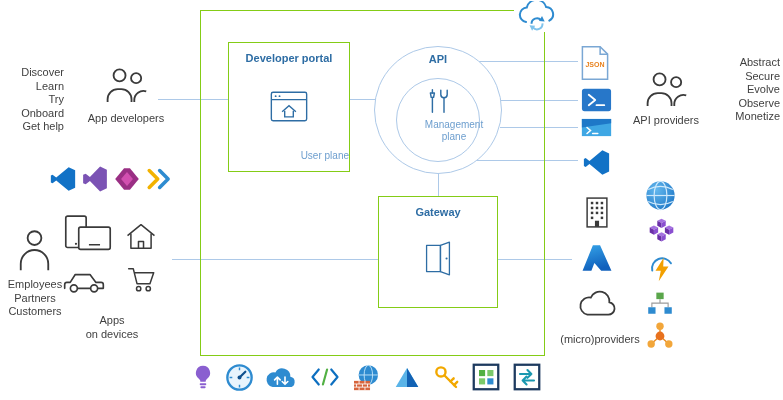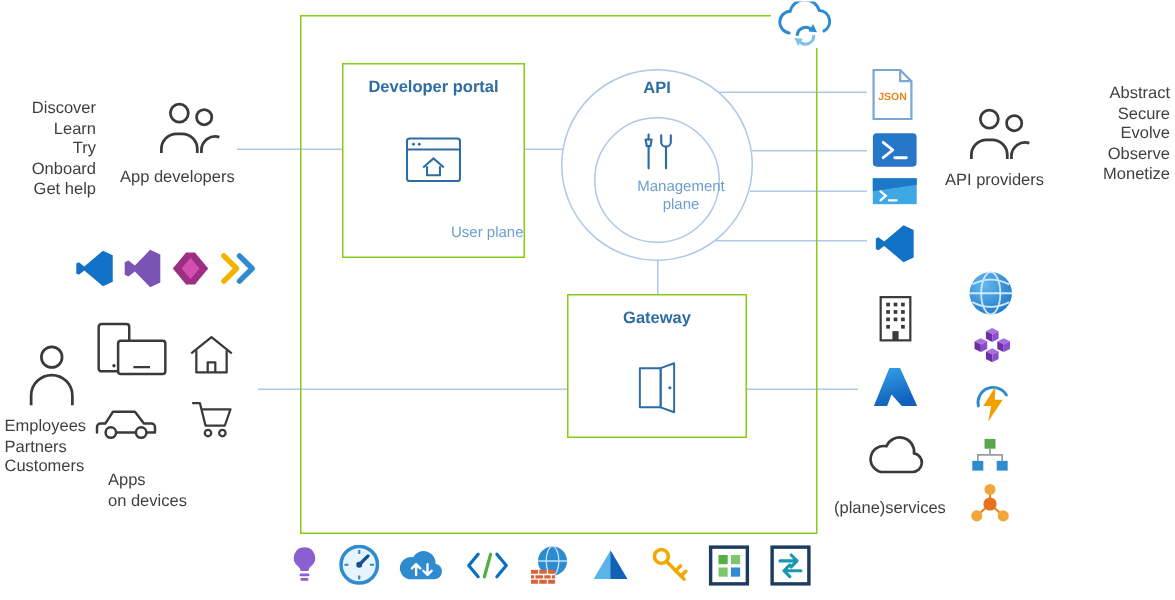--- a/index.html
+++ b/index.html
@@ -7,21 +7,21 @@
          font-family:"Liberation Sans",sans-serif;color:#3f3f3f;}
   .abs{position:absolute;}
   .hline{position:absolute;height:1px;background:#adc9e8;}
   .vline{position:absolute;width:1px;background:#adc9e8;}
   .box{position:absolute;border:1px solid #84cc16;background:#fff;box-sizing:border-box;}
   .circle{position:absolute;border:1px solid #adc9e8;border-radius:50%;background:#fff;box-sizing:border-box;}
   .box-title{font-size:11px;font-weight:bold;color:#2e6da4;text-align:center;padding-top:9px;}
   .plane{position:absolute;left:0;right:0;bottom:10px;font-size:10px;color:#6d9ece;text-align:right;}
   .plane-text{font-size:10px;color:#6d9ece;text-align:center;line-height:12px;margin-left:16px;}
   .gray-text{font-size:11px;color:#3f3f3f;line-height:13.5px;}
-  .caption{position:absolute;font-size:11px;color:#3f3f3f;line-height:13.5px;}
+  .caption{position:absolute;font-size:11px;color:#3f3f3f;text-align:center;line-height:13.5px;}
   .iconwrap{position:absolute;display:flex;align-items:center;justify-content:center;}
 </style>
 </head>
 <body>
 
 <div class="stage">
 
   <div class="hline" style="left:158px;top:99px;width:70px"></div>
   <div class="hline" style="left:350px;top:99px;width:26px"></div>
   <div class="vline" style="left:438px;top:174px;height:22px"></div>
@@ -71,21 +71,21 @@
         <path d="M8 2 v4"></path>
         <path d="M5.5 6 h5 l-1 5.5 h-3 z"></path>
         <path d="M8 11.5 v18.5"></path>
         <path d="M18.5 2.5 v5.5 a4 4 0 0 0 8 0 V2.5"></path>
         <path d="M22.5 12 v18"></path>
       </g>
     </svg>
   </div>
   <div class="abs plane-text" style="left:402px;top:119px;width:72px">Management plane</div>
 
-  <div class="box" style="left:378px;top:196px;width:120px;height:96px">
+  <div class="box" style="left:378px;top:196px;width:120px;height:112px">
     <div class="box-title">Gateway</div>
     <div class="abs" style="left:50%;top:44px;transform:translateX(-50%)">
       <svg viewBox="0 0 38 42" width="31" height="35">
         <g fill="none" stroke="#2e6da4" stroke-width="1.6" stroke-linejoin="round">
           <rect x="5" y="5" width="17" height="32"></rect>
           <path d="M22 5 l11-4 v40 l-11-4 z"></path>
         </g>
         <circle cx="29.5" cy="21" r="1.3" fill="#2e6da4"></circle>
       </svg>
     </div>
@@ -269,21 +269,21 @@
       </linearGradient>
         </defs>
       <path d="M13.3 1.5 h8.2 L34.5 30.5 H22.8 L15 21.8 11.6 30.5 H1.5 Z" fill="url(#azr)"></path>
     </svg>
   </div>
   <div class="iconwrap" style="left:576px;top:288px;width:44px;height:30px">
     <svg viewBox="0 0 46 30" width="41" height="27">
       <path d="M10.5 27.5 h23.5 a7 7 0 0 0 1.2-13.9 A10.8 10.8 0 0 0 14.5 8.3 8.3 8.3 0 0 0 10.5 27.5 Z" fill="none" stroke="#3a3a3a" stroke-width="2"></path>
     </svg>
   </div>
-  <div class="caption" style="left:556px;top:333px;width:88px">(plane)services</div>
+  <div class="caption" style="left:556px;top:333px;width:88px">(micro)providers</div>
 
   <div class="iconwrap" style="left:644px;top:179px;width:32px;height:32px">
     <svg viewBox="0 0 34 34" width="31" height="31">
       <defs>
           <radialGradient id="glb" cx="0.35" cy="0.3" r="0.9">
         <stop offset="0" stop-color="#64b8ee"></stop>
             <stop offset="1" stop-color="#1670c2"></stop>
       </radialGradient>
         </defs>
       <circle cx="17" cy="17" r="15.5" fill="url(#glb)"></circle>

